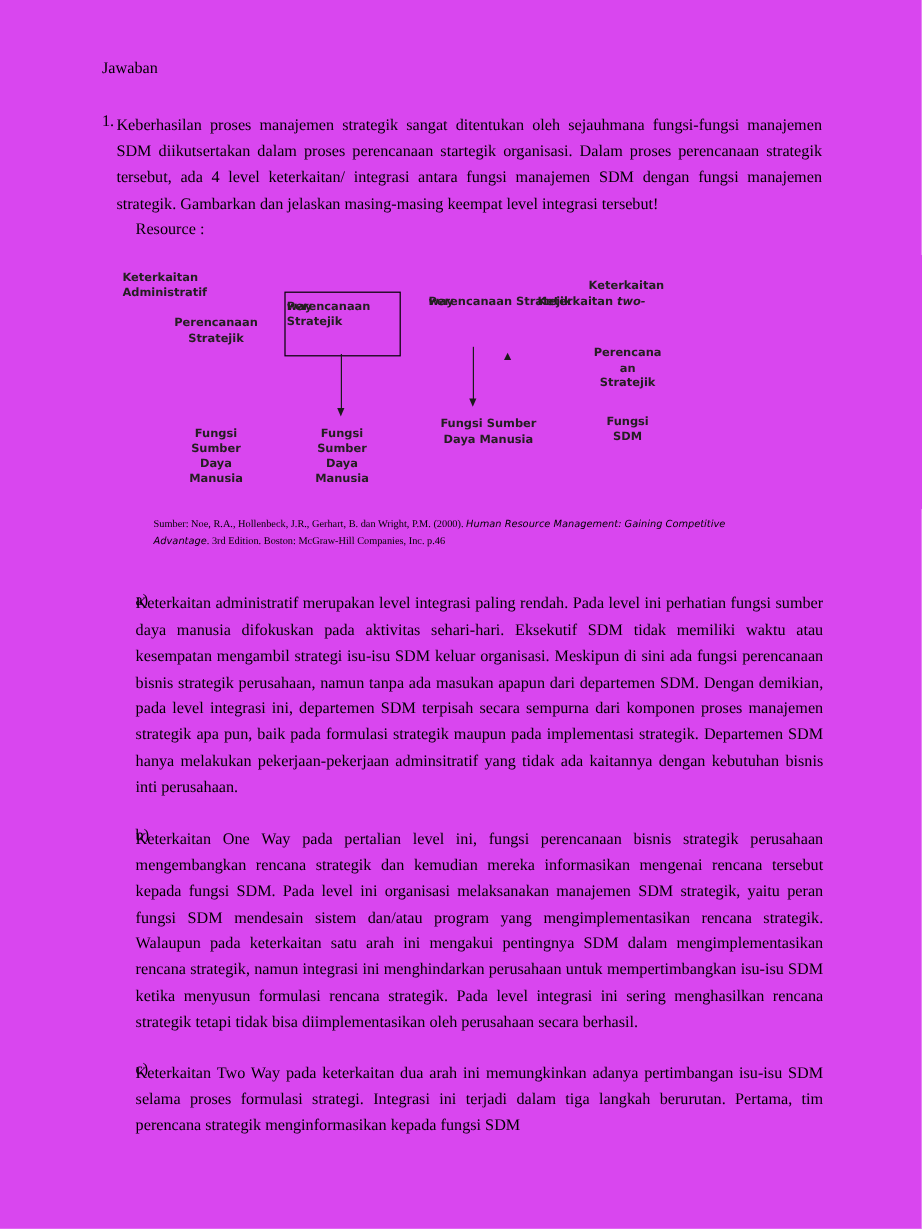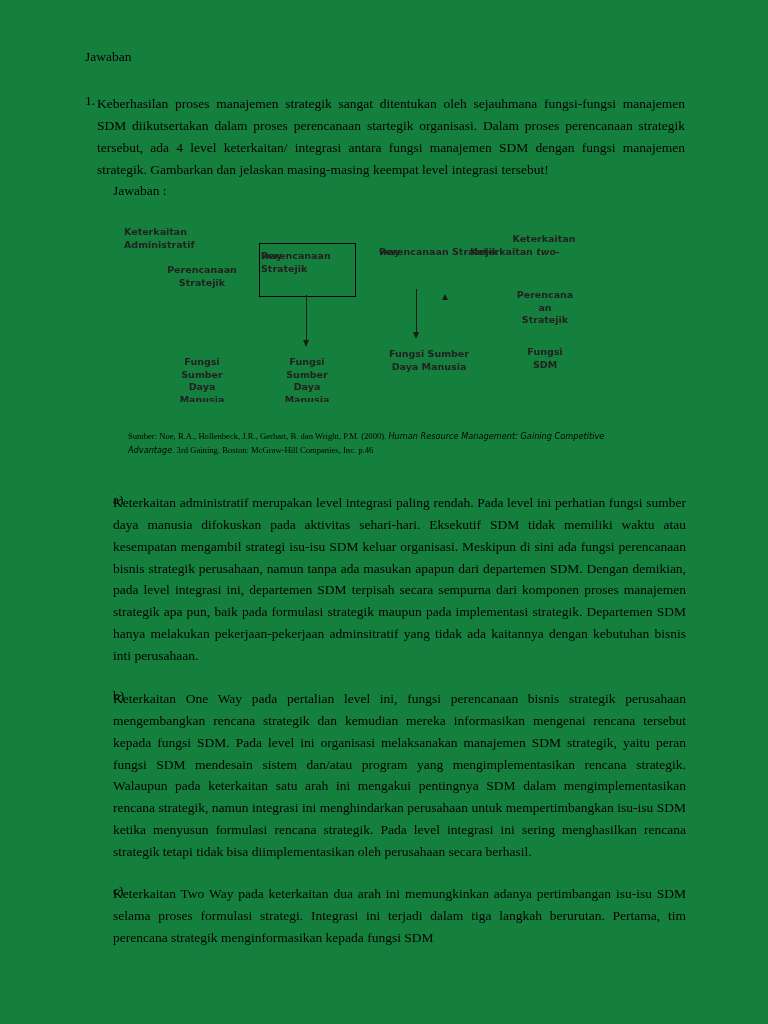--- a/index.html
+++ b/index.html
@@ -12,21 +12,21 @@
     height: 1024px;
     overflow: hidden;
     font-family: "Liberation Serif", serif;
     color: #000000;
   }
 
   .page {
     position: relative;
     width: 768px;
     height: 1024px;
-    background: #15803d;
+    background: #d946ef;
   }
 
   
   .doc-heading {
     position: absolute;
     left: 85px;
     top: 49px;
     font-size: 13.5px;
     line-height: 1.15;
   }
@@ -52,21 +52,21 @@
   }
   .sub-answer-label {
     margin-left: 28px;
     line-height: 1.62;
     text-align: left;
   }
 
   
   .diagram {
     position: absolute;
-    left: 124px;
+    left: 102px;
     top: 222px;
     width: 500px;
     height: 180px;
     font-family: "DejaVu Sans", sans-serif;
     font-size: 9.5px;
     color: #231f20;
     overflow: hidden;
   }
   .dg-text {
     position: absolute;
@@ -146,21 +146,21 @@
 </head>
 <body>
 
 <div class="page">
 
   <div class="doc-heading">Jawaban</div>
 
   <div class="numbered-item">
     <span class="marker">1.</span>
     <div class="body">Keberhasilan proses manajemen strategik sangat ditentukan oleh sejauhmana fungsi-fungsi manajemen SDM diikutsertakan dalam proses perencanaan startegik organisasi. Dalam proses perencanaan strategik tersebut, ada 4 level keterkaitan/ integrasi antara fungsi manajemen SDM dengan fungsi manajemen strategik. Gambarkan dan jelaskan masing-masing keempat level integrasi tersebut!</div>
-    <div class="sub-answer-label">Jawaban :</div>
+    <div class="sub-answer-label">Resource :</div>
   </div>
 
   <div class="diagram">
 
     <div class="dg-text dg-left" style="left:0px; top:4px; width:120px;">Keterkaitan
 Administratif</div>
     <div class="dg-text dg-center" style="left:18px; top:42px; width:120px;">Perencanaan
 Stratejik</div>
     <div class="dg-text dg-center dg-clip" style="left:30px; top:134px; width:96px; height:46px;">Fungsi
 Sumber
@@ -193,21 +193,21 @@
     <div class="dg-text dg-center" style="left:370px; top:11px; width:100px;">Keterkaitan</div>
     <div class="dg-text dg-center" style="left:378px; top:38px; width:86px;margin-top:29px;">Perencana
 an
 Stratejik</div>
     <div class="dg-text dg-center" style="left:378px; top:124px; width:86px;">Fungsi
 SDM</div>
 
   </div>
 
   <div class="citation">
-    <span>Sumber: Noe, R.A., Hollenbeck, J.R., Gerhart, B. dan Wright, P.M. (2000). </span><span class="it">Human Resource Management: Gaining Competitive Advantage</span><span>. 3rd Gaining. Boston: McGraw-Hill Companies, Inc. p.46</span>
+    <span>Sumber: Noe, R.A., Hollenbeck, J.R., Gerhart, B. dan Wright, P.M. (2000). </span><span class="it">Human Resource Management: Gaining Competitive Advantage</span><span>. 3rd Edition. Boston: McGraw-Hill Companies, Inc. p.46</span>
   </div>
 
   <div class="lettered" id="para-a">
     <span class="marker">a)</span>
     <div class="body">Keterkaitan administratif merupakan level integrasi paling rendah. Pada level ini perhatian fungsi sumber daya manusia difokuskan pada aktivitas sehari-hari. Eksekutif SDM tidak memiliki waktu atau kesempatan mengambil strategi isu-isu SDM keluar organisasi. Meskipun di sini ada fungsi perencanaan bisnis strategik perusahaan, namun tanpa ada masukan apapun dari departemen SDM. Dengan demikian, pada level integrasi ini, departemen SDM terpisah secara sempurna dari komponen proses manajemen strategik apa pun, baik pada formulasi strategik maupun pada implementasi strategik. Departemen SDM hanya melakukan pekerjaan-pekerjaan adminsitratif yang tidak ada kaitannya dengan kebutuhan bisnis inti perusahaan.</div>
   </div>
 
   <div class="lettered" id="para-b">
     <span class="marker">b)</span>
     <div class="body">Keterkaitan One Way pada pertalian level ini, fungsi perencanaan bisnis strategik perusahaan mengembangkan rencana strategik dan kemudian mereka informasikan mengenai rencana tersebut kepada fungsi SDM. Pada level ini organisasi melaksanakan manajemen SDM strategik, yaitu peran fungsi SDM mendesain sistem dan/atau program yang mengimplementasikan rencana strategik. Walaupun pada keterkaitan satu arah ini mengakui pentingnya SDM dalam mengimplementasikan rencana strategik, namun integrasi ini menghindarkan perusahaan untuk mempertimbangkan isu-isu SDM ketika menyusun formulasi rencana strategik. Pada level integrasi ini sering menghasilkan rencana strategik tetapi tidak bisa diimplementasikan oleh perusahaan secara berhasil.</div>

